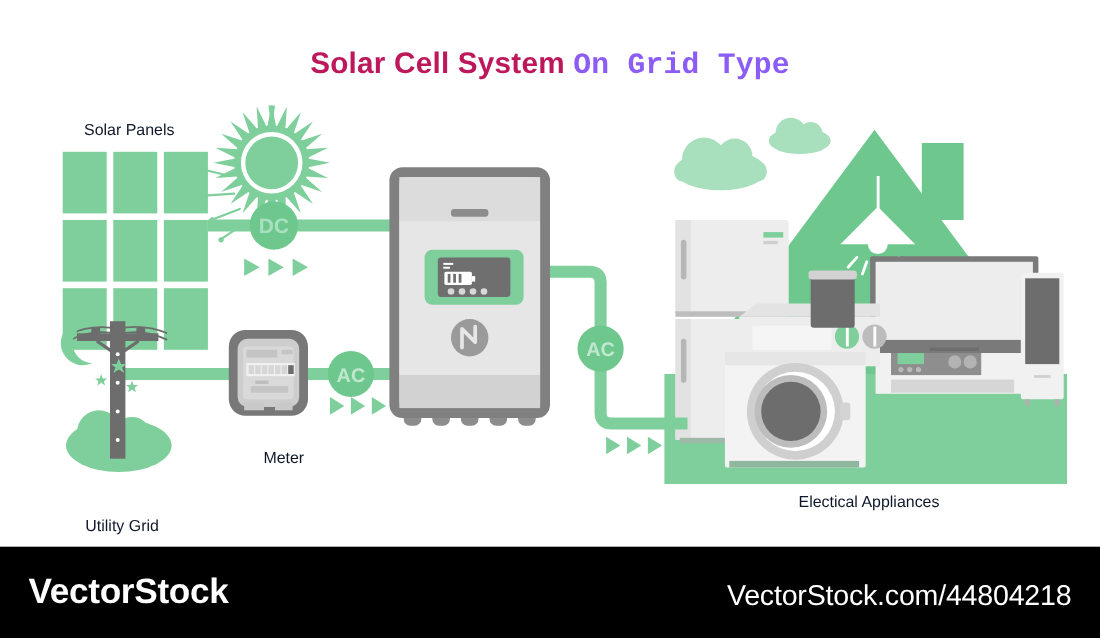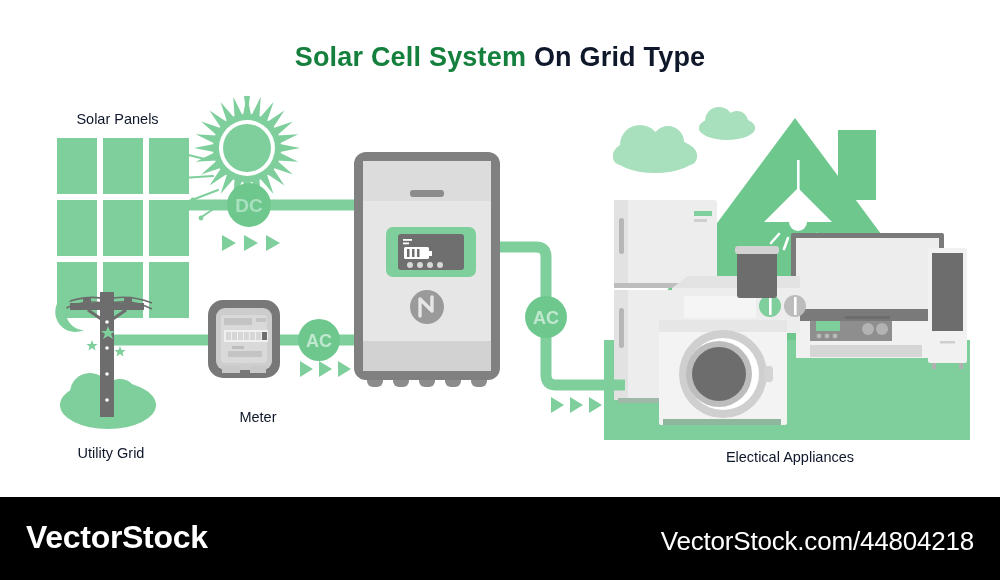--- a/index.html
+++ b/index.html
@@ -6,26 +6,26 @@
   body{
     width:1000px;height:580px;
     font-family:"Liberation Sans", sans-serif;
     overflow:hidden;position:relative;
   }
   #stage{position:absolute;left:0;top:0;width:1000px;height:580px;background:#ffffff;}
   svg#art{position:absolute;left:0;top:0;width:1000px;height:580px;display:block;}
 
   .ttl{position:absolute;left:0;top:42px;width:1000px;text-align:center;
        font-size:27px;font-weight:bold;letter-spacing:.2px;}
-  .ttl .a{color:#15803d;}
-  .ttl .b{color:#0f172a;}
+  .ttl .a{color:#be185d;}
+  .ttl .b{color:#8b5cf6;font-family:Liberation Mono, monospace;}
 
   .lbl{position:absolute;color:#0f172a;font-size:14.5px;text-align:center;white-space:nowrap;}
   #lbl-panels{left:0;top:111px;width:235px;}
-  #lbl-grid{left:0;top:445px;width:222px;text-align:center;}
+  #lbl-grid{left:0;top:471px;width:222px;text-align:center;}
   #lbl-meter{left:178px;top:409px;width:160px;}
   #lbl-inv{left:295px;top:393px;width:260px;}
   #lbl-app{left:620px;top:449px;width:340px;}
 
   #footer{position:absolute;left:0;top:497px;width:1000px;height:83px;background:#000;}
   #brand{position:absolute;left:26px;top:519px;color:#fff;font-size:32px;font-weight:bold;letter-spacing:-.3px;}
   #vsurl{position:absolute;right:26px;top:526px;color:#fff;font-size:26px;letter-spacing:-.2px;}
 </style>
 </head>
 <body>

